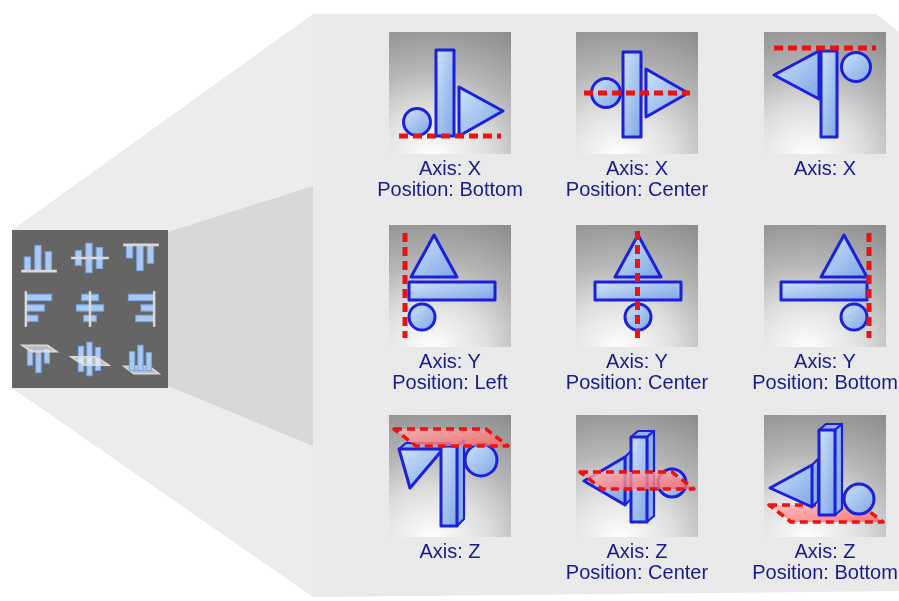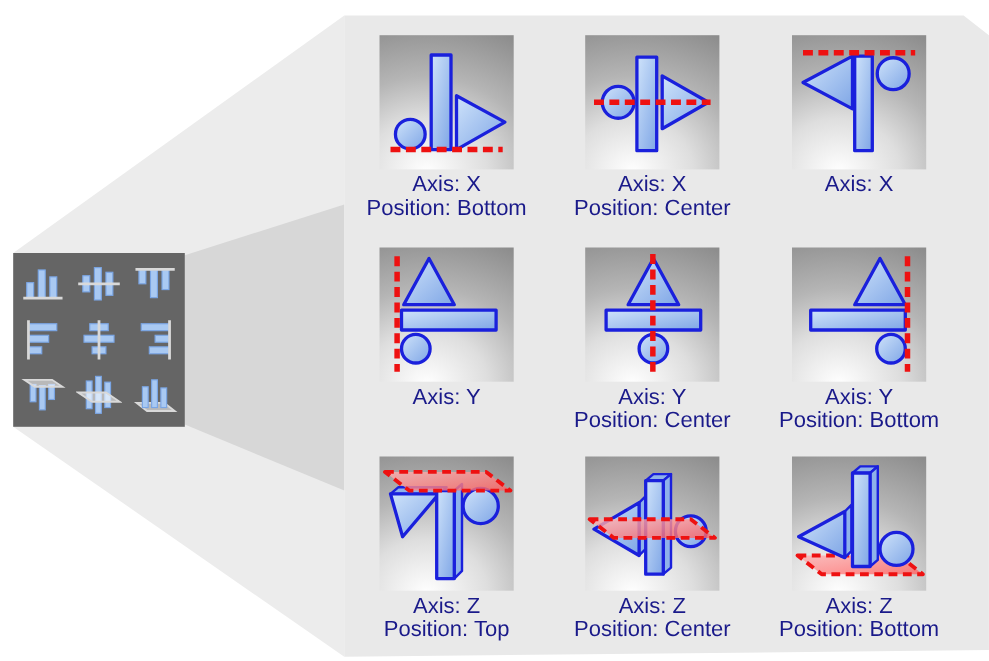--- a/index.html
+++ b/index.html
@@ -11,21 +11,21 @@
   
   .palette{
     position:absolute;left:12px;top:230px;width:156px;height:158px;
     background:var(--palette-background,#656565);
     display:grid;grid-template-columns:repeat(3,1fr);grid-template-rows:repeat(3,1fr);
     place-items:center;z-index:2;padding:2px;box-sizing:border-box;
   }
   .pal-cell{width:46px;height:46px;display:flex;align-items:center;justify-content:center;}
   .pal-cell svg{width:42px;height:42px;display:block;}
   
-  .tile-wrap{position:absolute;width:118px;z-index:1;}
+  .tile-wrap{position:absolute;width:118px;z-index:1;margin-left:44px;}
   .tile{
     width:122px;height:122px;
     background:radial-gradient(130% 115% at 35% 102%, #ffffff 0%, #dedede 35%, #b5b5b5 62%, #8d8d8d 100%);
   }
   .tile svg{width:122px;height:122px;display:block;}
   .tile-label{
     position:absolute;left:-39px;top:126px;width:200px;text-align:center;
     color:var(--label-text,#1a1a8a);font-size:20px;line-height:21px;white-space:nowrap;
   }
   
@@ -261,20 +261,21 @@
         </div>
       </div>
       <div class="tile-wrap" style="left: 345px; top: 225px;">
         <div class="tile">
           <svg viewBox="0 0 122 122">
             <use href="#tile-y-left"></use>
           </svg>
         </div>
         <div class="tile-label">
           <div>Axis: Y</div>
+          <div>Position: Left</div>
         </div>
       </div>
       <div class="tile-wrap" style="left: 532px; top: 225px;">
         <div class="tile">
           <svg viewBox="0 0 122 122">
             <use href="#tile-y-center"></use>
           </svg>
         </div>
         <div class="tile-label">
           <div>Axis: Y</div>
@@ -293,21 +294,20 @@
         </div>
       </div>
       <div class="tile-wrap" style="left: 345px; top: 415px;">
         <div class="tile">
           <svg viewBox="0 0 122 122">
             <use href="#tile-z-top"></use>
           </svg>
         </div>
         <div class="tile-label">
           <div>Axis: Z</div>
-          <div>Position: Top</div>
         </div>
       </div>
       <div class="tile-wrap" style="left: 532px; top: 415px;">
         <div class="tile">
           <svg viewBox="0 0 122 122">
             <use href="#tile-z-center"></use>
           </svg>
         </div>
         <div class="tile-label">
           <div>Axis: Z</div>

